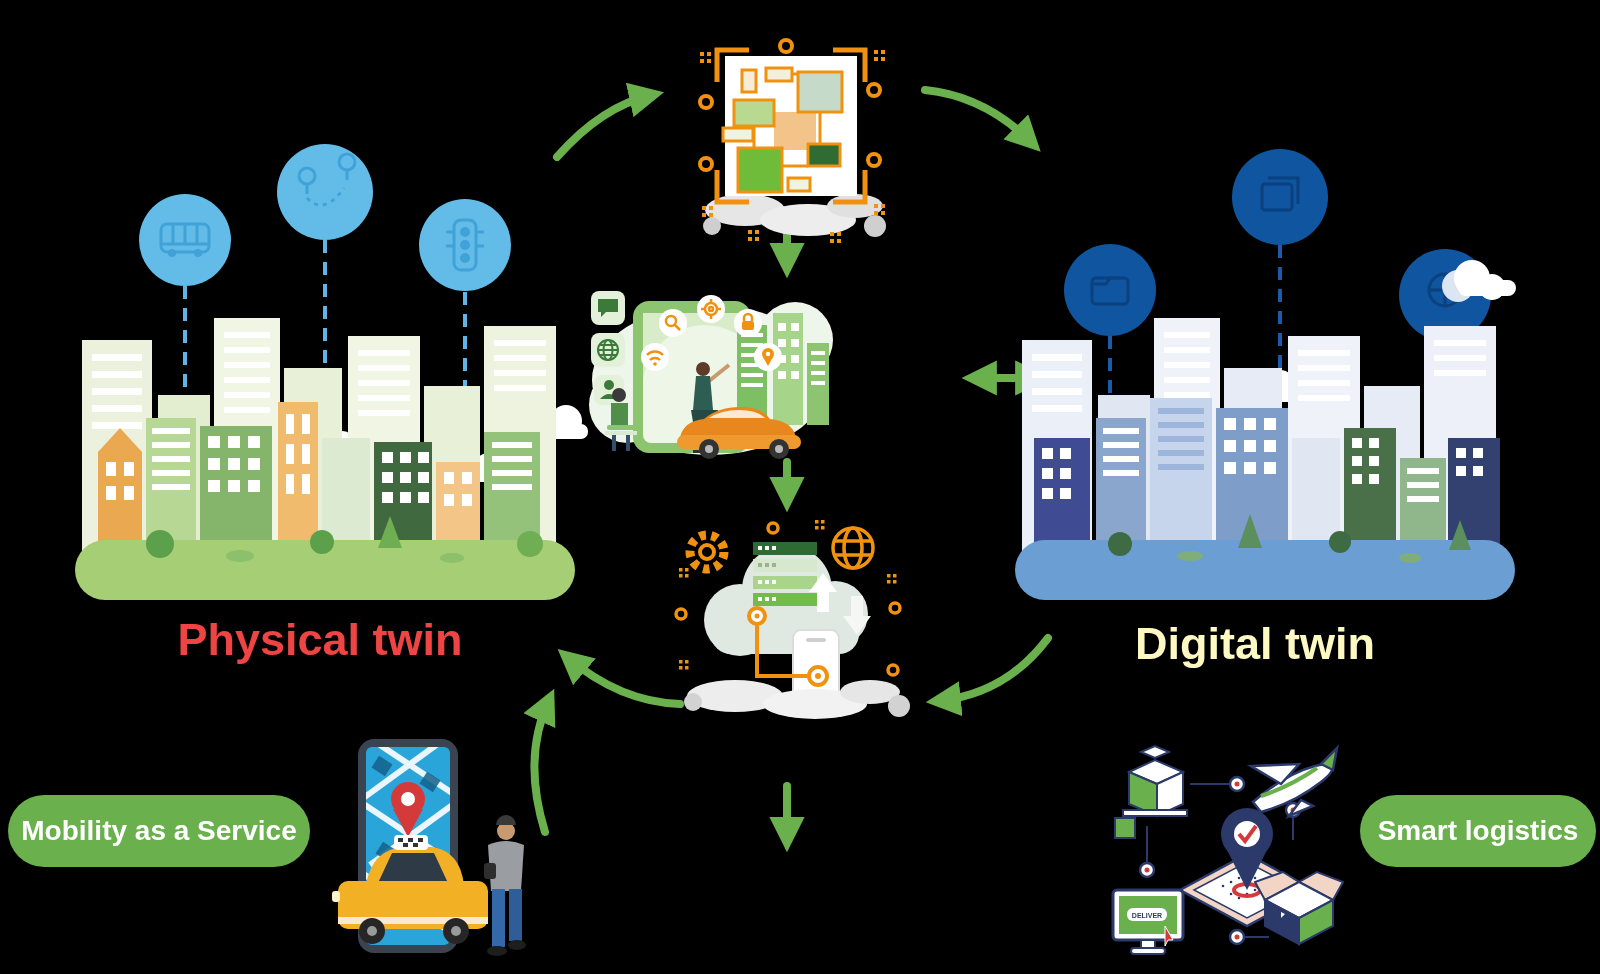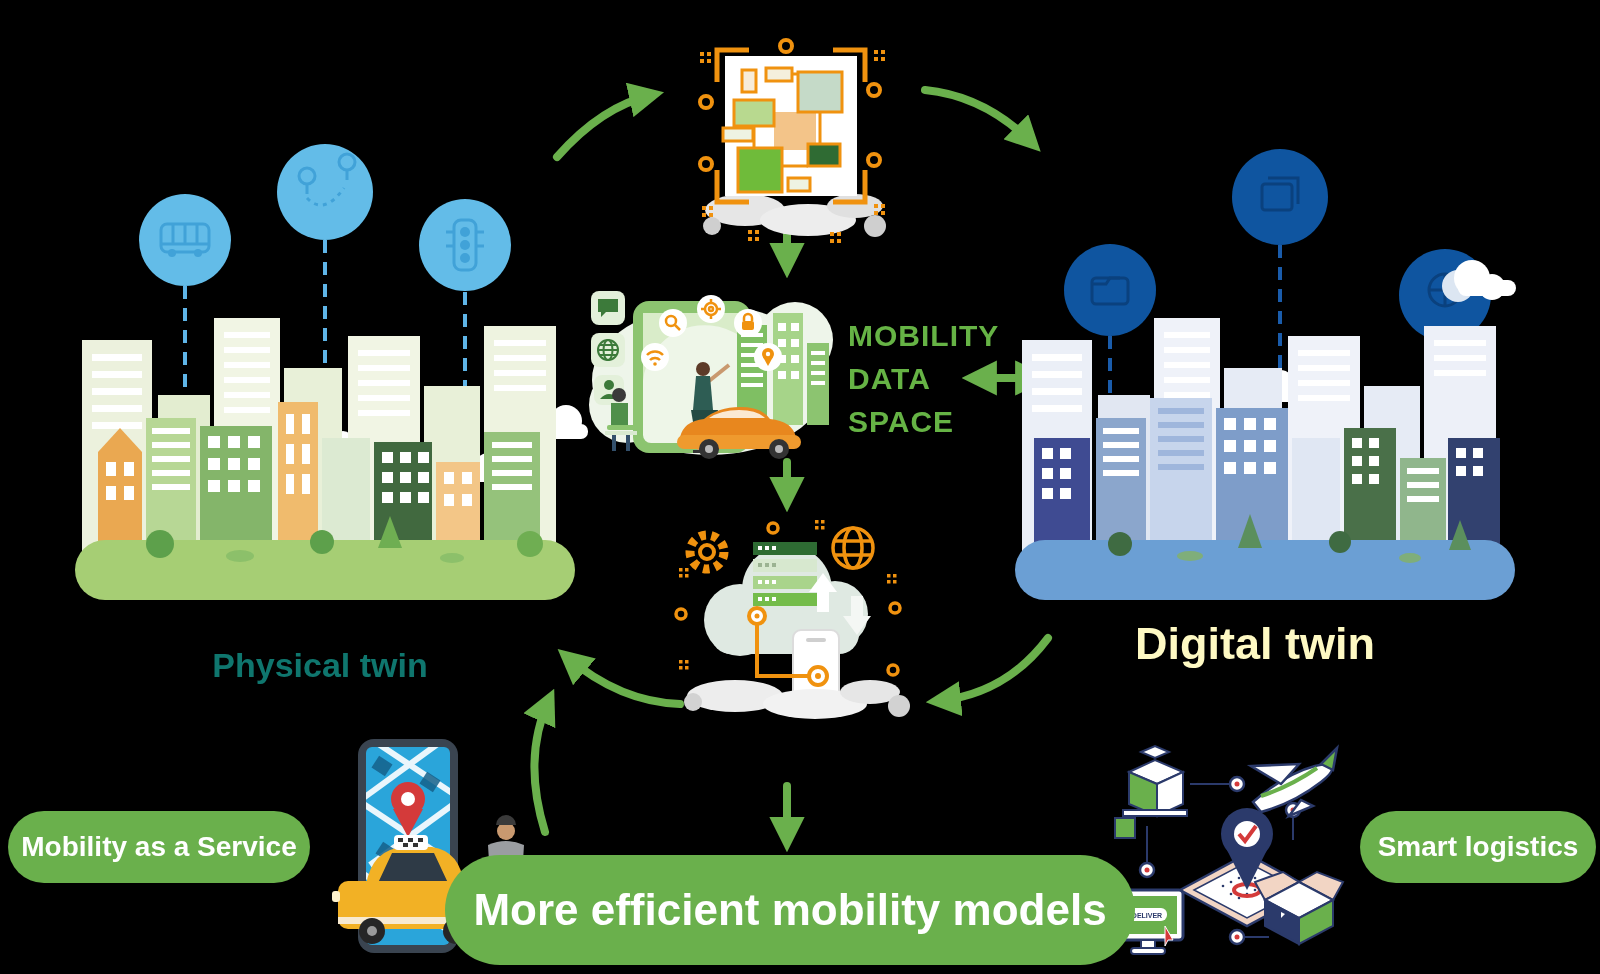--- a/index.html
+++ b/index.html
@@ -1,25 +1,25 @@
 <!DOCTYPE html>
 <html><head>
 <meta charset="utf-8">
 <style>
   html,body{margin:0;padding:0;background:#000;}
   #canvas{position:relative;width:1600px;height:974px;background:#000;overflow:hidden;
           font-family:"Liberation Sans",sans-serif;}
   .abs{position:absolute;}
   .twin-label{font-weight:bold;text-align:center;letter-spacing:0;}
-  .physical-label{color:#0f766e;font-size:34px;width:340px;margin-top:32px;}
+  .physical-label{color:#ef4444;font-size:45px;width:340px;}
   .digital-label{color:#fef9c3;font-size:45px;width:330px;}
   .mds-text{color:#66b345;font-weight:bold;font-size:30px;line-height:43px;letter-spacing:1px;}
   .pill{background:#6ab04c;color:#fff;font-weight:bold;display:flex;align-items:center;
         justify-content:center;border-radius:40px;text-align:center;}
-  .pill-small{height:72px;font-size:28px;margin-top:16px;}
+  .pill-small{height:72px;font-size:28px;}
   .pill-big{border-radius:58px;font-size:44px;}
 </style>
 </head>
 <body>
 
 <div id="canvas">
 
 <svg class="abs" style="left:0;top:0" width="1600" height="974" viewBox="0 0 1600 974">
   <defs>
     <marker id="ah" viewBox="0 0 10 10" refX="6.5" refY="5" markerWidth="4.4" markerHeight="4.4" orient="auto-start-reverse">
@@ -559,25 +559,20 @@
   <g>
     <path d="M95,152 q4,-16 24,-18 q14,-12 36,-12 q22,0 30,12 q22,2 26,18 z" fill="#e8871e"></path>
     <rect x="92" y="150" width="124" height="14" rx="7" fill="#ef9a2e"></rect>
     <path d="M124,133 q12,-8 30,-8 q18,0 26,8 z" fill="#fbe9d2"></path>
     <circle cx="124" cy="164" r="10" fill="#333333"></circle>
         <circle cx="124" cy="164" r="4" fill="#bbbbbb"></circle>
     <circle cx="194" cy="164" r="10" fill="#333333"></circle>
         <circle cx="194" cy="164" r="4" fill="#bbbbbb"></circle>
   </g>
 </svg>
-<div class="abs mds-text" style="left:848px;top:314px">
-  <div>MOBILITY</div>
-  <div>DATA</div>
-  <div>SPACE</div>
-</div>
 
 <svg class="abs" style="left:665px;top:512px" width="245" height="210" viewBox="0 0 245 210">
   <g stroke="#f0920f" fill="none">
     <circle cx="42" cy="40" r="17" stroke-width="9" stroke-dasharray="6.5 5.5"></circle>
     <circle cx="42" cy="40" r="7" stroke-width="4"></circle>
   </g>
   <g stroke="#f0920f" stroke-width="3.5" fill="none">
     <circle cx="188" cy="36" r="20"></circle>
     <ellipse cx="188" cy="36" rx="9" ry="20"></ellipse>
     <path d="M169,29 H207 M169,43 H207"></path>
@@ -806,17 +801,14 @@
 </svg>
 
 <div class="abs pill pill-small" style="left:8px;top:795px;width:302px">
   <span>Mobility as a Service</span>
 </div>
 
 <div class="abs pill pill-small" style="left:1360px;top:795px;width:236px">
   <span>Smart logistics</span>
 </div>
 
-<div class="abs pill pill-big" style="left:445px;top:855px;width:690px;height:110px">
-  <span>More efficient mobility models</span>
+
 </div>
 
-</div>
-
 </body></html>

